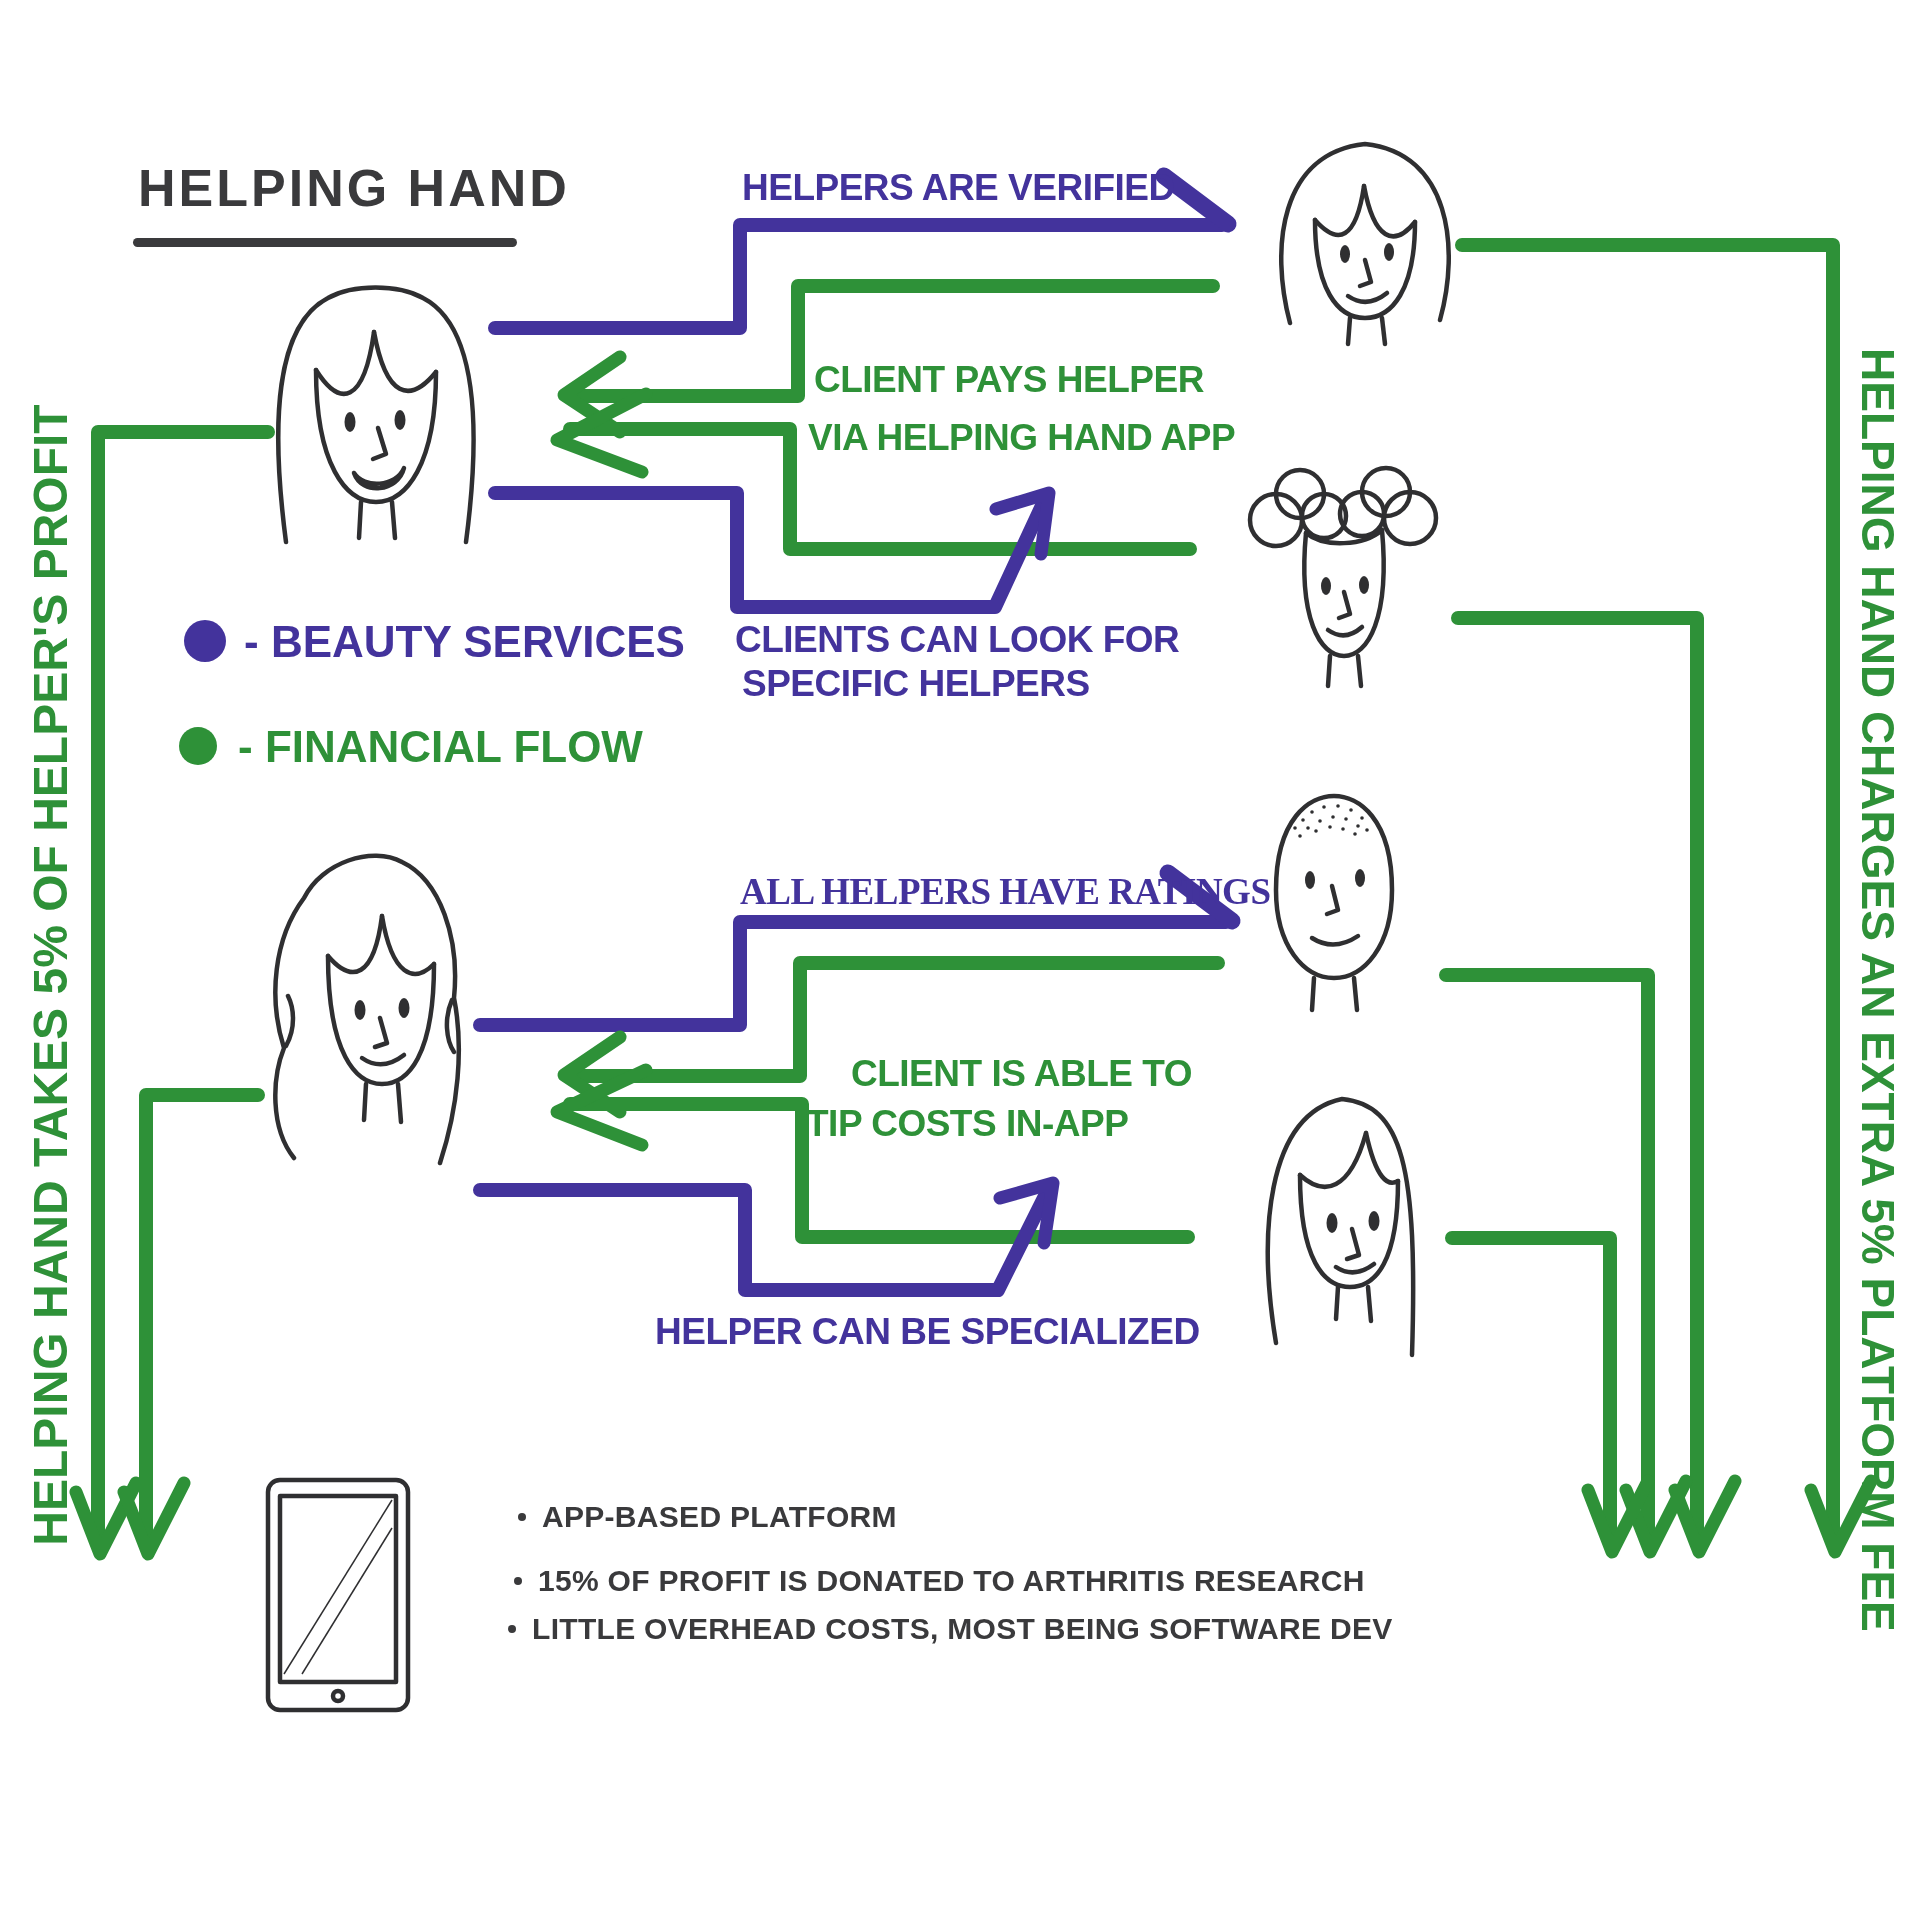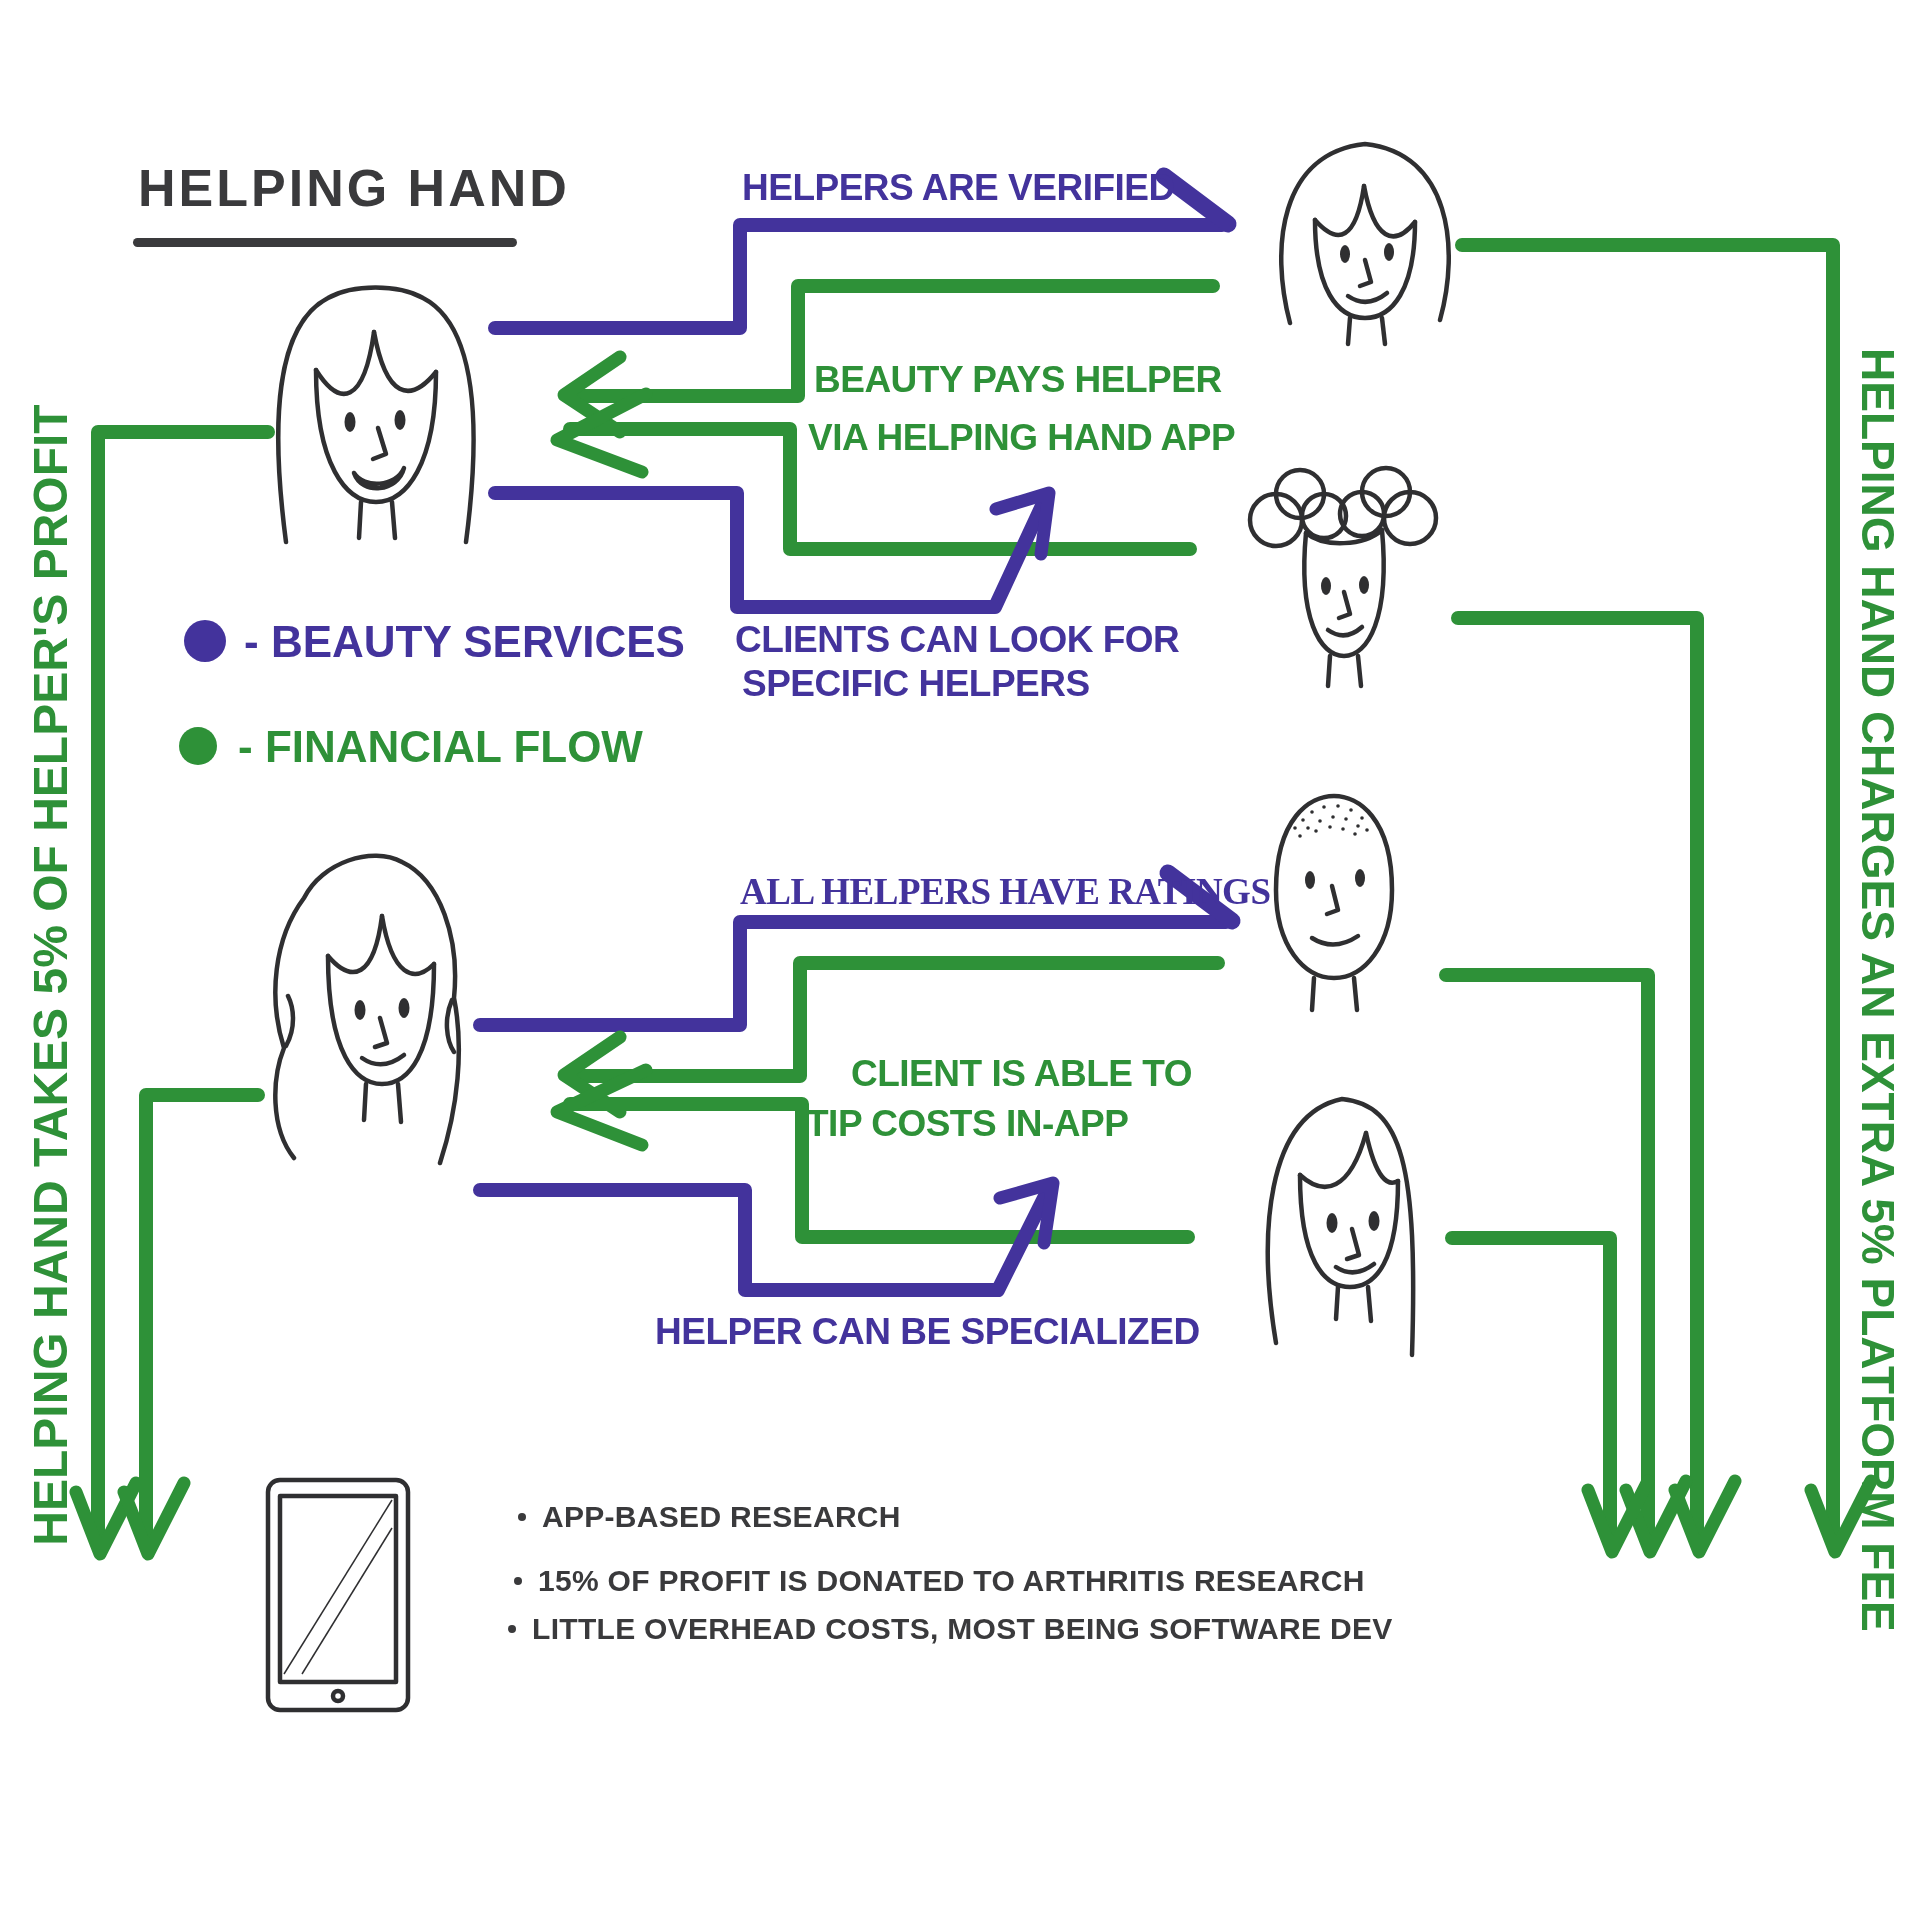--- a/index.html
+++ b/index.html
@@ -117,21 +117,21 @@
       <polyline class="flow stroke-green" points="1446,975 1648,975 1648,1536"></polyline>
       <path class="flow-head stroke-green" d="M1626,1490 L1650,1552 L1686,1481"></path>
     </g>
     <g>
       <polyline class="flow stroke-green" points="1452,1238 1610,1238 1610,1536"></polyline>
       <path class="flow-head stroke-green" d="M1588,1490 L1612,1552 L1648,1481"></path>
     </g>
   </svg>
 
   <div class="abs label f37 purple" style="left:742px;top:168px;">HELPERS ARE VERIFIED</div>
-  <div class="abs label f37 green" style="left:814px;top:360px;">BEAUTY PAYS HELPER</div>
+  <div class="abs label f37 green" style="left:814px;top:360px;">CLIENT PAYS HELPER</div>
   <div class="abs label f37 green" style="left:808px;top:418px;">VIA HELPING HAND APP</div>
   <div class="abs label f37 purple" style="left:735px;top:620px;">CLIENTS CAN LOOK FOR</div>
   <div class="abs label f37 purple" style="left:742px;top:664px;">SPECIFIC HELPERS</div>
   <div class="abs label f37 purple" style="left:740px;top:872px;font-family:Liberation Serif, serif;">ALL HELPERS HAVE RATINGS</div>
   <div class="abs label f37 green" style="left:816px;top:1054px;margin-left:35px;">CLIENT IS ABLE TO</div>
   <div class="abs label f37 green" style="left:806px;top:1104px;">TIP COSTS  IN-APP</div>
   <div class="abs label f37 purple" style="left:655px;top:1312px;">HELPER CAN BE SPECIALIZED</div>
 
   <div class="abs">
     <div class="abs legend-dot" style="left:184px;top:620px;width:42px;height:42px;background:var(--c-purple);"></div>
@@ -247,18 +247,18 @@
 
   <svg class="abs" style="left:262px;top:1474px;" width="152" height="242" viewBox="0 0 152 242">
     <rect class="face-line" x="6" y="6" width="140" height="230" rx="12" fill="#fff" stroke-width="5"></rect>
     <rect class="face-line" x="18" y="22" width="116" height="186" stroke-width="3.5"></rect>
     <path d="M130,26 L22,200" stroke="#2f2f31" stroke-width="1.5" fill="none"></path>
     <path d="M130,54 L40,200" stroke="#2f2f31" stroke-width="1.5" fill="none"></path>
     <circle class="face-line" cx="76" cy="222" r="5" stroke-width="3"></circle>
   </svg>
 
   <div class="abs">
-    <div class="abs note-line" style="left:518px;top:1500px;"><span class="note-bullet"></span><span>APP-BASED RESEARCH</span></div>
+    <div class="abs note-line" style="left:518px;top:1500px;"><span class="note-bullet"></span><span>APP-BASED PLATFORM</span></div>
     <div class="abs note-line" style="left:514px;top:1564px;"><span class="note-bullet"></span><span>15% OF PROFIT IS DONATED TO ARTHRITIS RESEARCH</span></div>
     <div class="abs note-line" style="left:508px;top:1612px;"><span class="note-bullet"></span><span>LITTLE OVERHEAD COSTS, MOST BEING  SOFTWARE DEV</span></div>
   </div>
 
 </div>
 
 </body></html>

